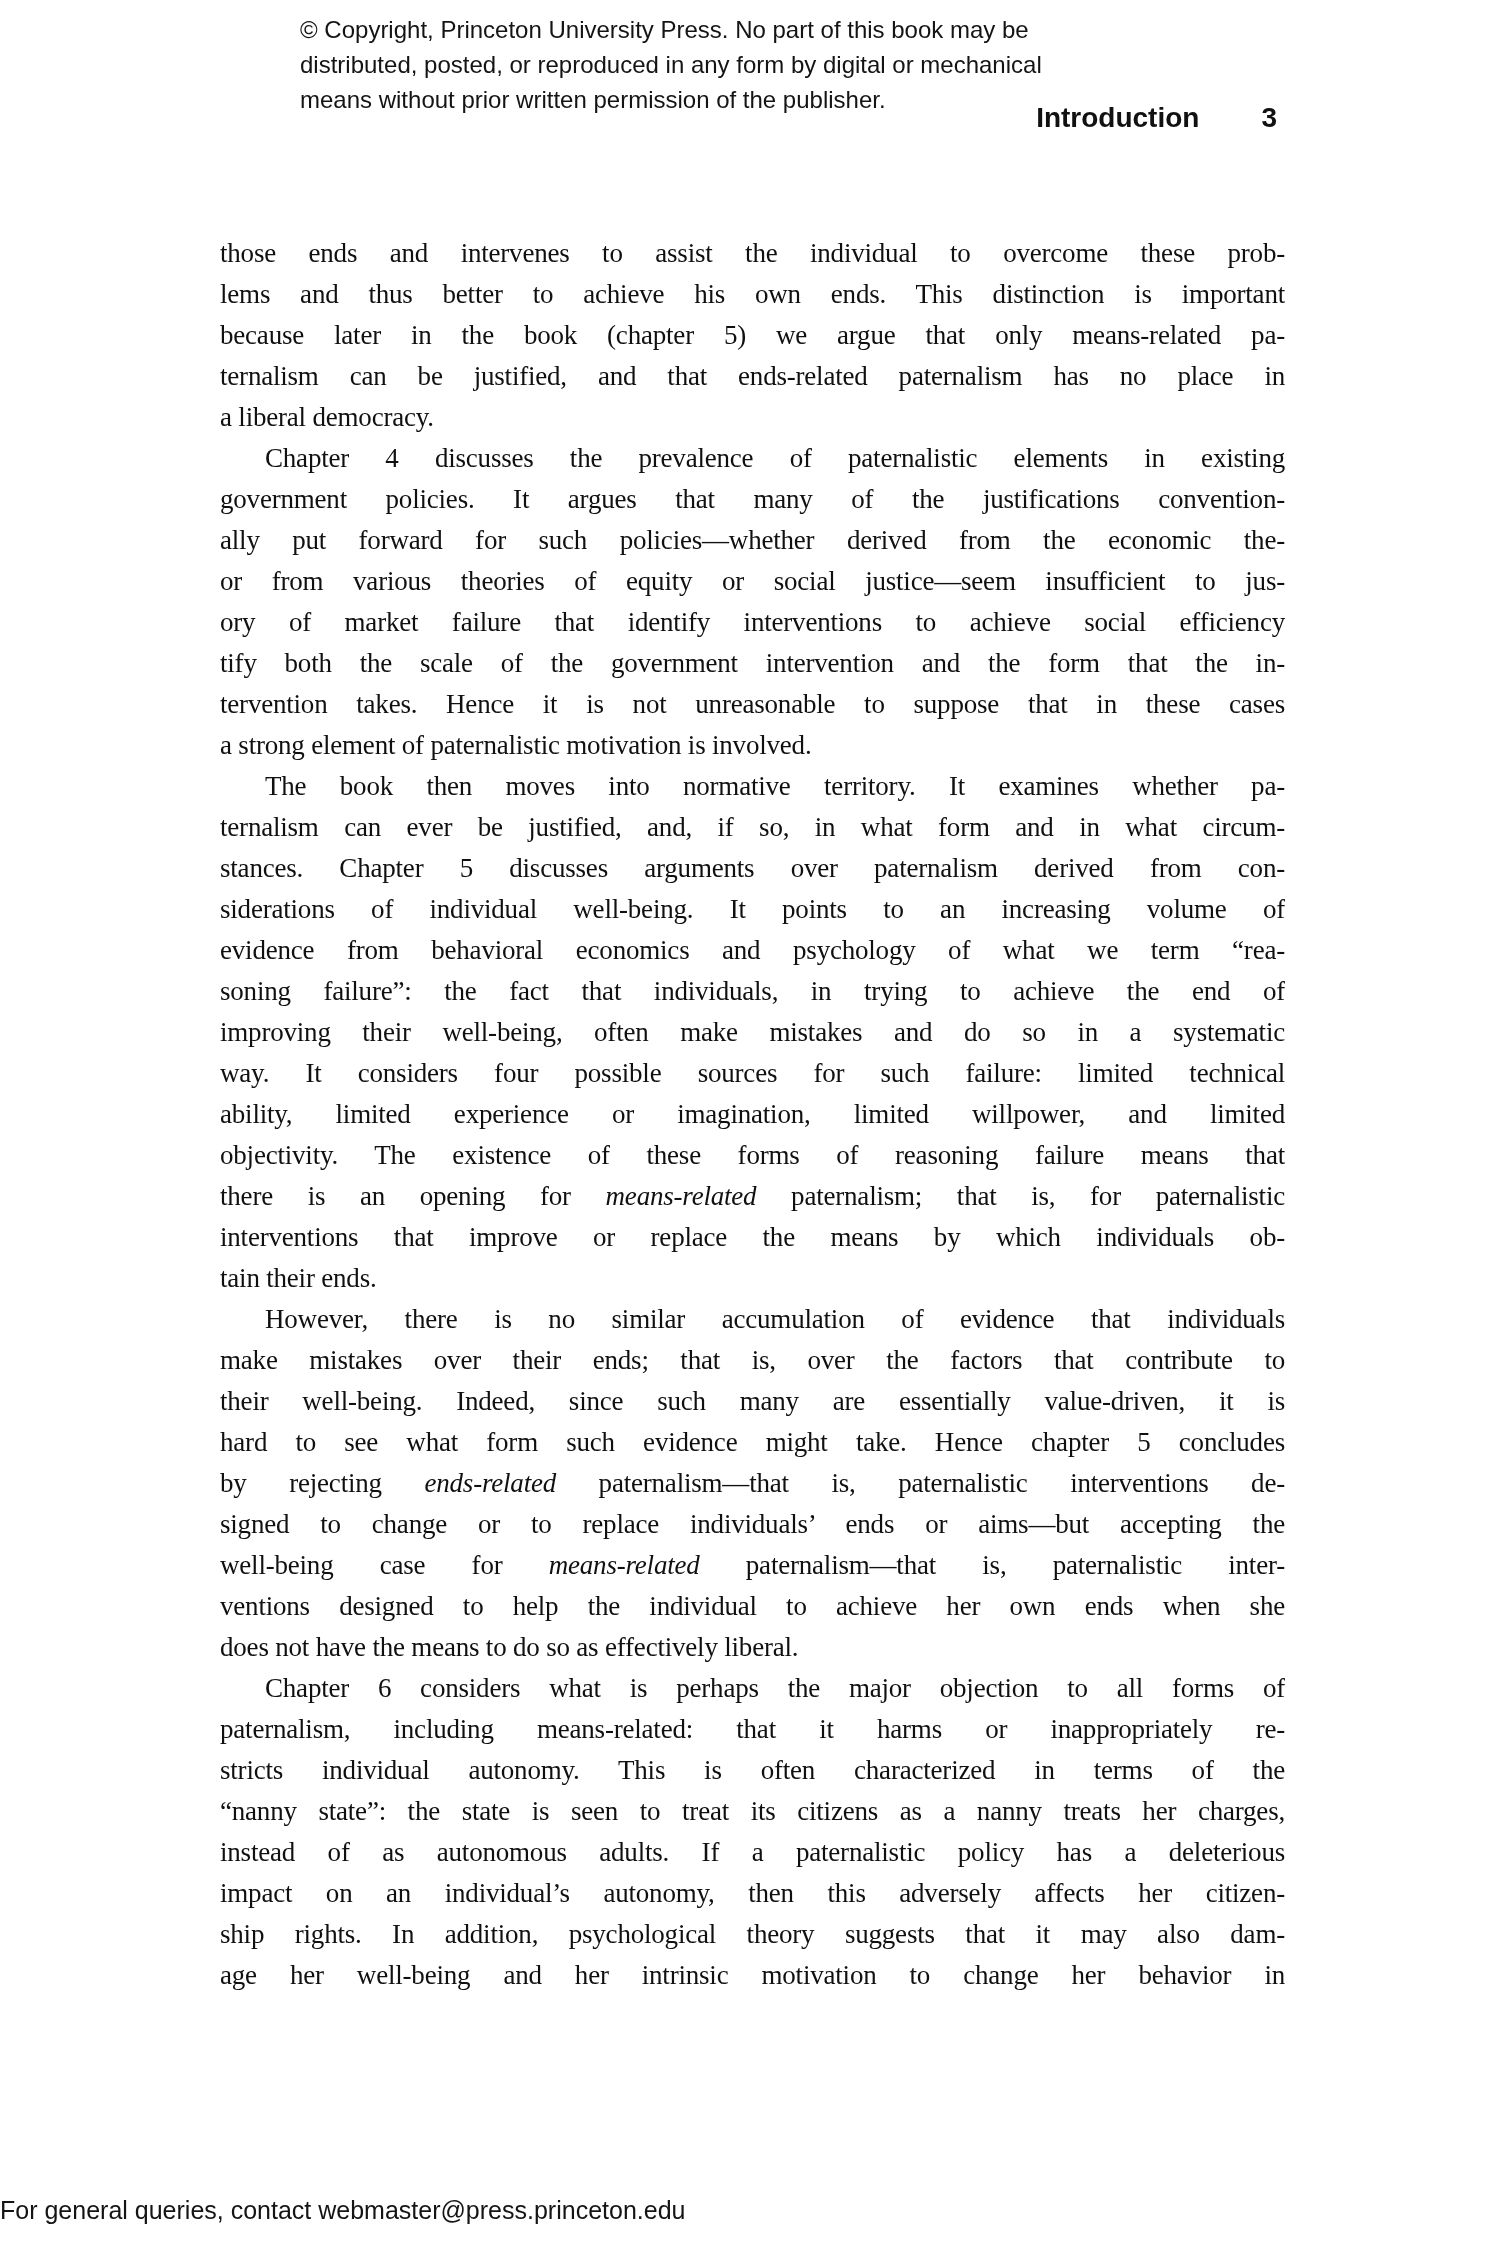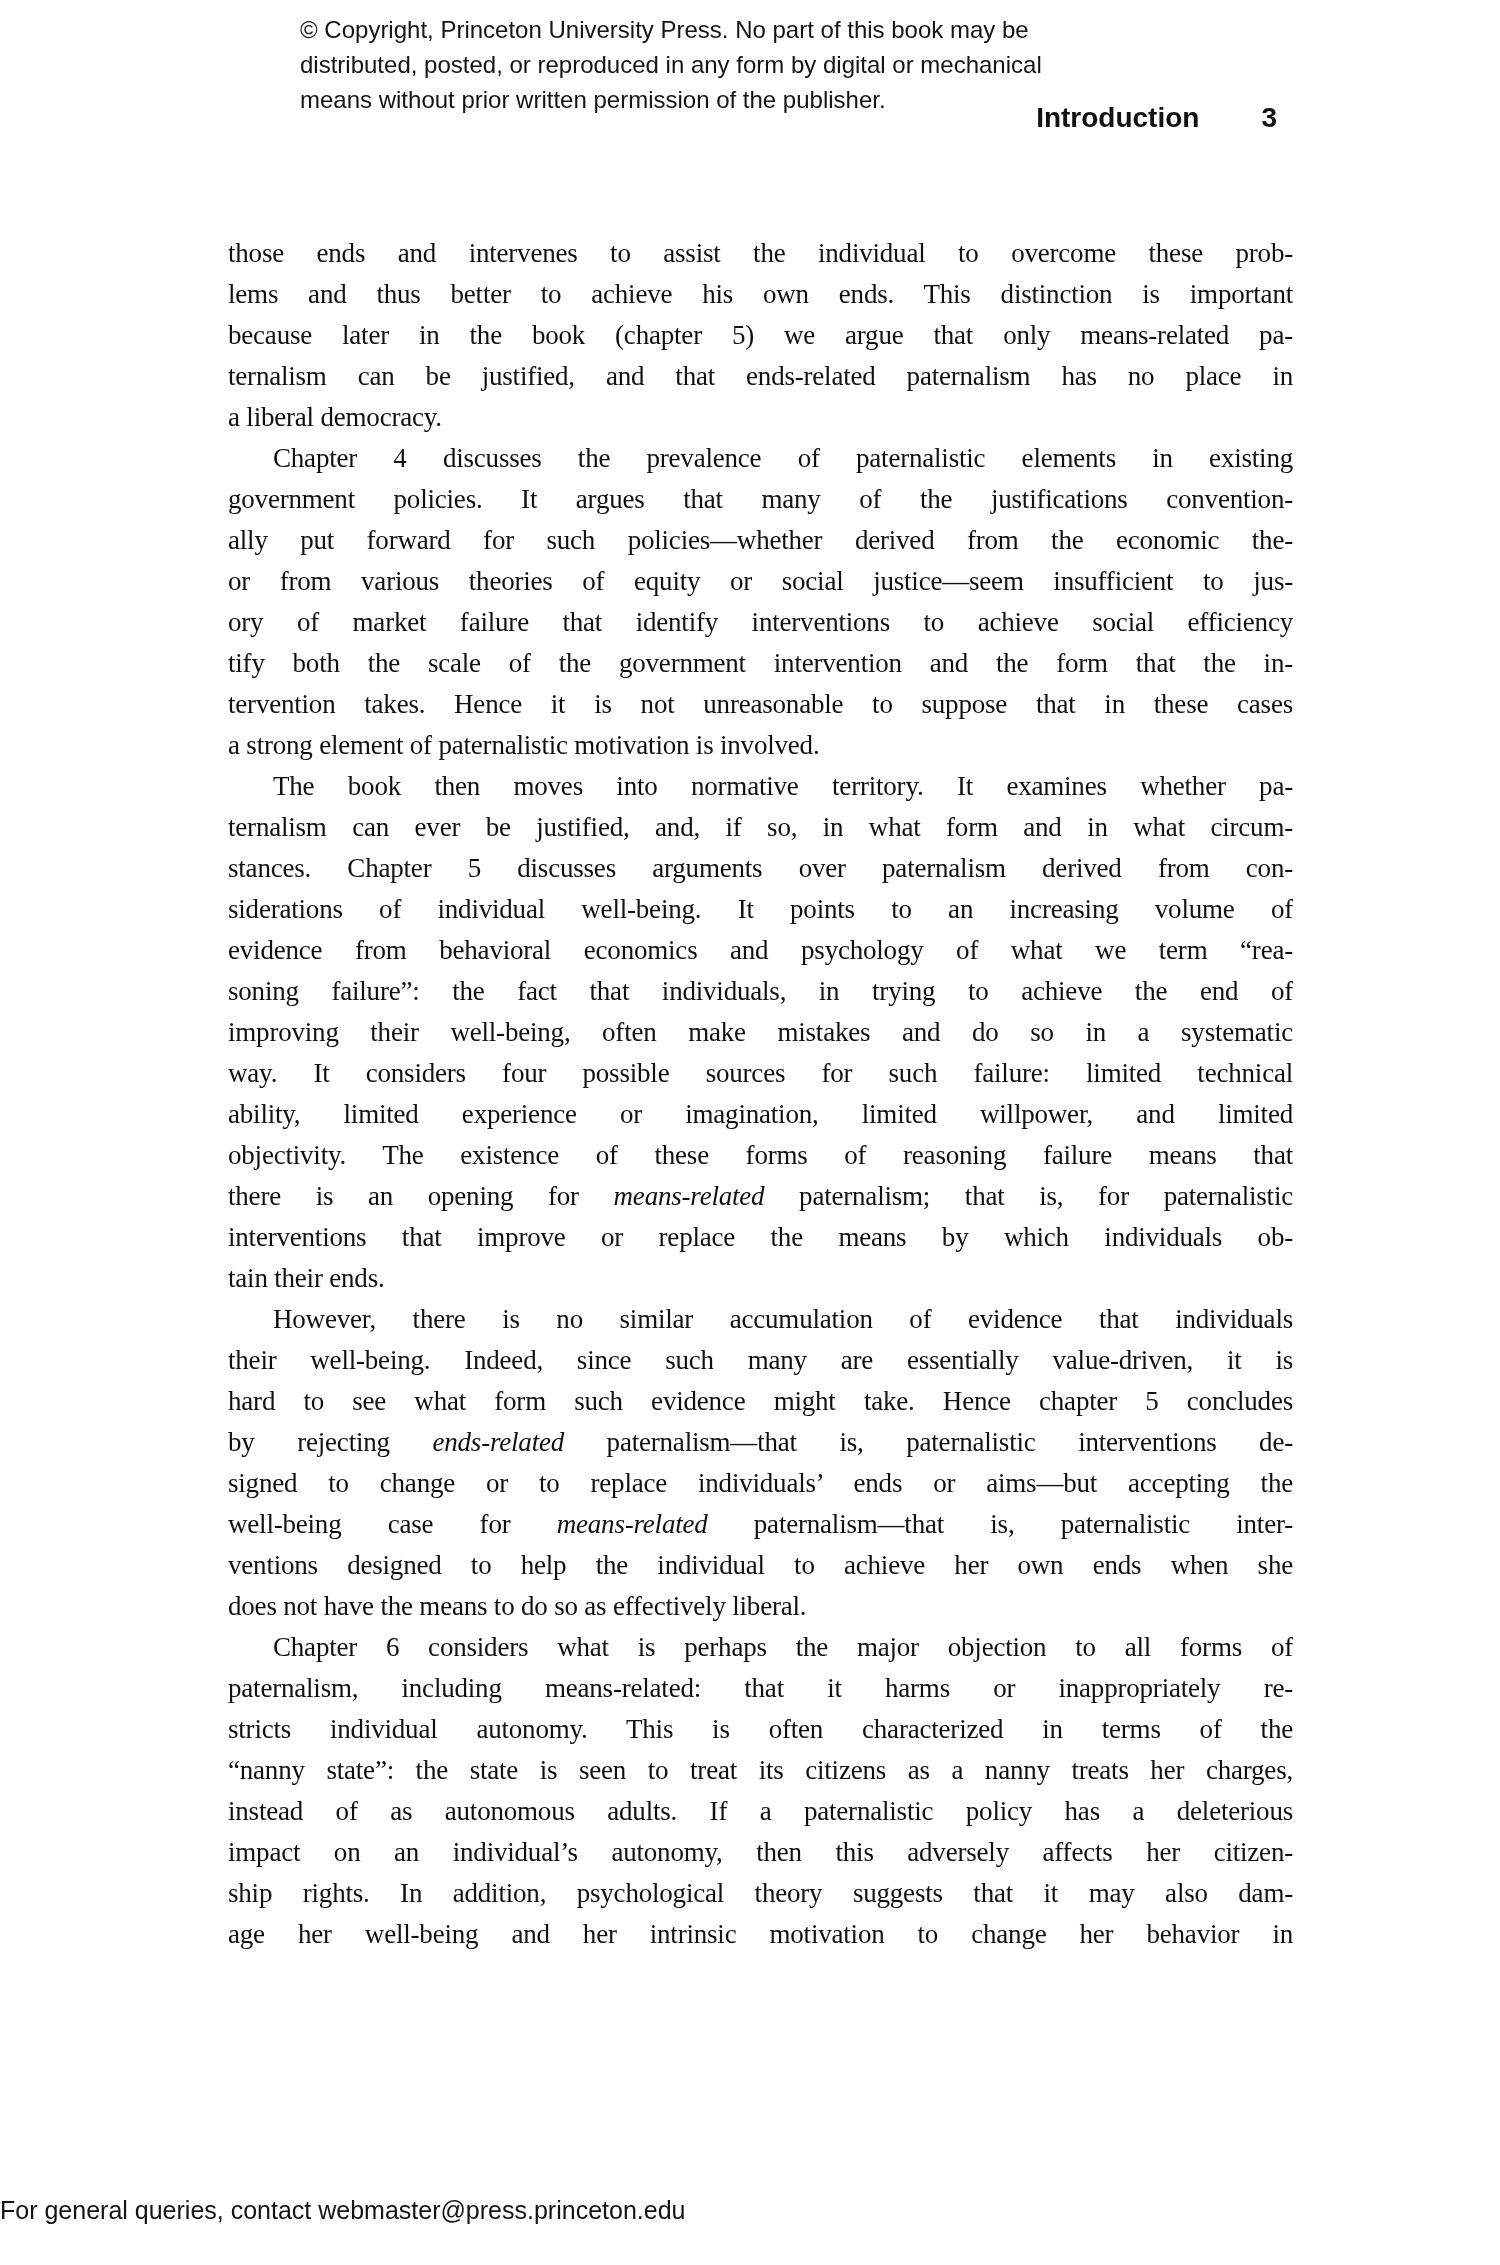--- a/index.html
+++ b/index.html
@@ -37,21 +37,21 @@
     font-family: "Liberation Sans", "DejaVu Sans", sans-serif;
     font-weight: bold;
     font-size: 28px;
     color: #111111;
   }
   .running-head .page-num {
     margin-left: 62px;
   }
   .body-text {
     position: absolute;
-    left: 228px;
+    left: 220px;
     top: 233px;
     width: 1065px;
     font-family: "Liberation Serif", "DejaVu Serif", serif;
     font-size: 27px;
     letter-spacing: -0.2px;
     color: #101010;
   }
   .body-text .paragraph {
     margin: 0;
     padding: 0;
@@ -128,20 +128,21 @@
         <div class="line">improving their well-being, often make mistakes and do so in a systematic</div>
         <div class="line">way. It considers four possible sources for such failure: limited technical</div>
         <div class="line">ability, limited experience or imagination, limited willpower, and limited</div>
         <div class="line">objectivity. The existence of these forms of reasoning failure means that</div>
         <div class="line">there is an opening for <em>means-related</em> paternalism; that is, for paternalistic</div>
         <div class="line">interventions that improve or replace the means by which individuals ob-</div>
         <div class="line last">tain their ends.</div>
       </div>
       <div class="paragraph">
         <div class="line indent">However, there is no similar accumulation of evidence that individuals</div>
+        <div class="line">make mistakes over their ends; that is, over the factors that contribute to</div>
         <div class="line">their well-being. Indeed, since such many are essentially value-driven, it is</div>
         <div class="line">hard to see what form such evidence might take. Hence chapter 5 concludes</div>
         <div class="line">by rejecting <em>ends-related</em> paternalism—that is, paternalistic interventions de-</div>
         <div class="line">signed to change or to replace individuals’ ends or aims—but accepting the</div>
         <div class="line">well-being case for <em>means-related</em> paternalism—that is, paternalistic inter-</div>
         <div class="line">ventions designed to help the individual to achieve her own ends when she</div>
         <div class="line last">does not have the means to do so as effectively liberal.</div>
       </div>
       <div class="paragraph">
         <div class="line indent">Chapter 6 considers what is perhaps the major objection to all forms of</div>

